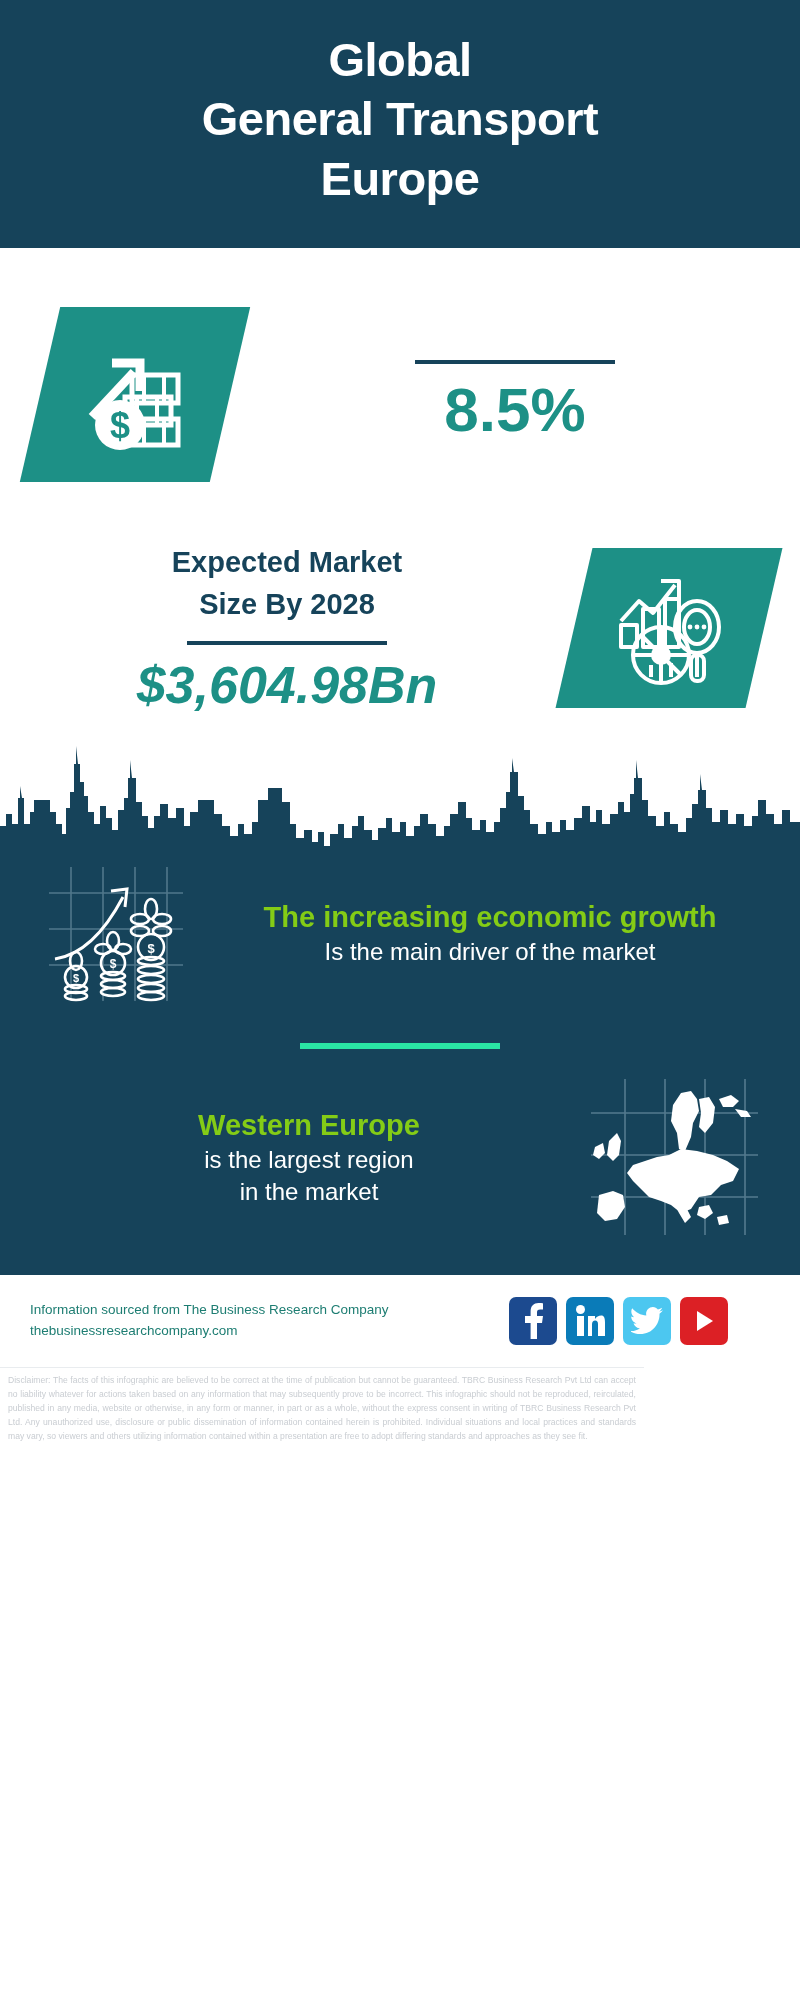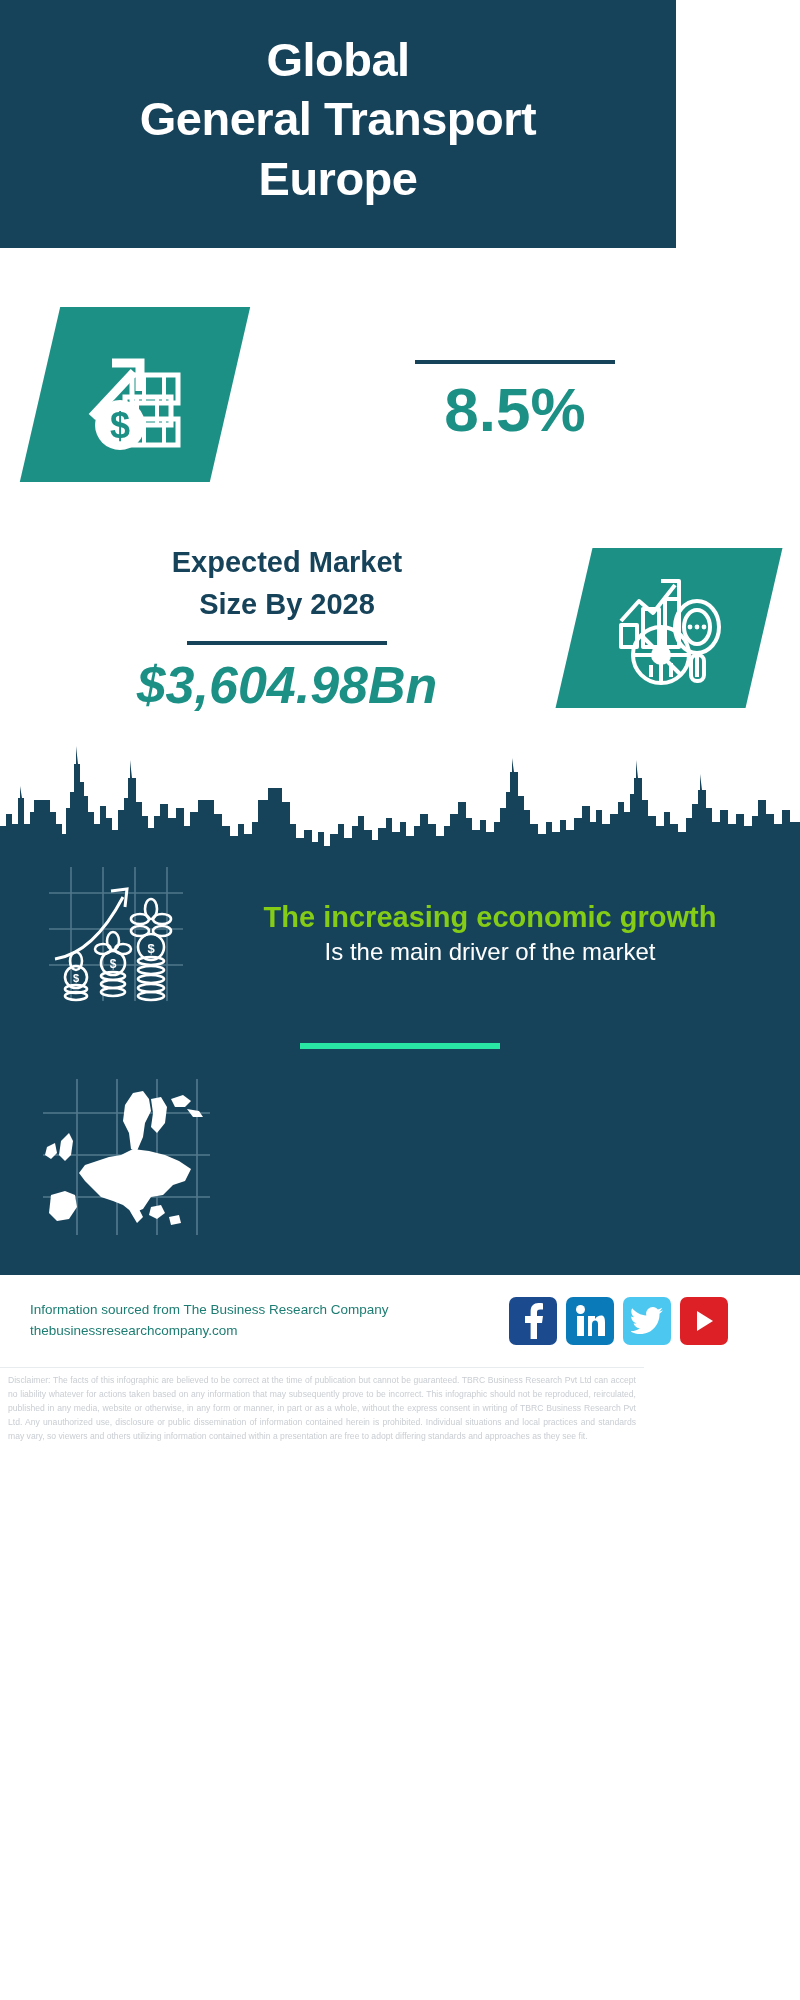--- a/index.html
+++ b/index.html
@@ -5,21 +5,21 @@
   * { margin:0; padding:0; box-sizing:border-box; }
   html,body { width:800px; height:2000px; background:#ffffff; }
   body {
     font-family: "Liberation Sans", sans-serif;
     position:relative;
     overflow:hidden;
   }
 
   
   .header{
-    width:676px;
+    width:800px;
     height:248px;
     background:#16435a;
     display:flex;
     align-items:center;
     justify-content:center;
     flex-direction:column;
     padding:6px 30px 16px;
   }
   .header-title{
     color:#ffffff;
@@ -348,20 +348,25 @@
       </div>
       <div class="fact-text">
         <span class="fact-hi">The increasing economic growth</span>
         <span class="fact-sub">Is the main driver of the market</span>
       </div>
     </div>
 
     <div class="mint-rule"></div>
 
     <div class="fact-row" style="padding-top:10px;">
+      <div class="fact-text" style="padding-left:30px;">
+        <span class="fact-hi">Western Europe</span>
+        <span class="fact-sub">is the largest region</span>
+        <span class="fact-sub">in the market</span>
+      </div>
       <div class="fact-icon" style="flex:0 0 200px;">
         <svg width="175" height="160" viewBox="0 0 175 160">
           <g stroke="#5b8094" stroke-width="1.6" opacity="0.9">
             <line x1="4" y1="36" x2="171" y2="36"></line>
             <line x1="4" y1="78" x2="171" y2="78"></line>
             <line x1="4" y1="120" x2="171" y2="120"></line>
             <line x1="38" y1="2" x2="38" y2="158"></line>
             <line x1="78" y1="2" x2="78" y2="158"></line>
             <line x1="118" y1="2" x2="118" y2="158"></line>
             <line x1="158" y1="2" x2="158" y2="158"></line>

